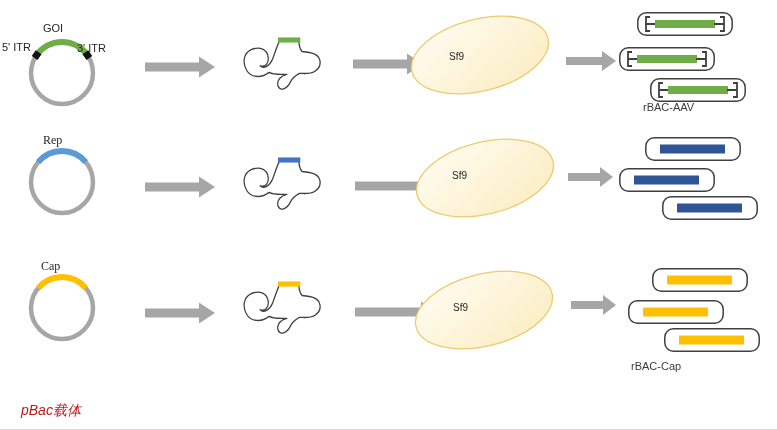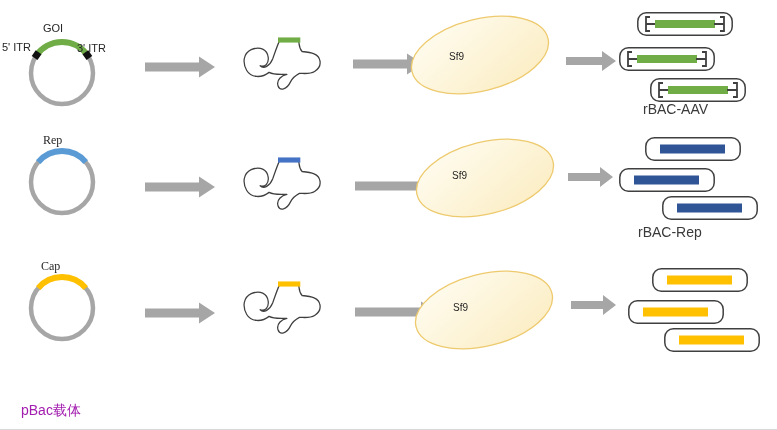--- a/index.html
+++ b/index.html
@@ -6,22 +6,22 @@
   #stage{
     position:relative;width:777px;height:430px;background:#ffffff;overflow:hidden;
     font-family:"Liberation Sans","DejaVu Sans",sans-serif;color:#262626;
     border-bottom:1px solid #d9d9d9;box-sizing:border-box;
   }
   .abs{position:absolute;}
   .lbl{position:absolute;text-align:left;color:#262626;line-height:1.15;white-space:nowrap;}
   .lbl-small{font-size:11px;}
   .lbl-gene{font-size:12px;font-family:Liberation Serif, serif;}
   .lbl-cell{font-size:10px;}
-  .lbl-product{font-size:14px;color:#3a3a3a;}
-  .lbl-footer{font-size:14px;color:#a21caf;}
+  .lbl-product{font-size:11px;color:#3a3a3a;}
+  .lbl-footer{font-size:14px;color:#b91c1c;font-style:italic;}
   svg{display:block;}
 </style>
 </head>
 <body>
 
 <div id="stage">
 
   <svg width="0" height="0" class="abs" aria-hidden="true">
     <defs>
       <linearGradient id="cellGrad" x1="0" y1="0" x2="1" y2="1">
@@ -122,21 +122,20 @@
     <rect x="15" y="7.5" width="65" height="9" fill="#2f5597"></rect>
   </svg>
   <svg class="abs" style="left:619px;top:168px" width="96" height="24" viewBox="0 0 96 24">
     <rect x="0.8" y="0.8" width="94.4" height="22.4" rx="8.5" fill="#fff" stroke="#404040" stroke-width="1.5"></rect>
     <rect x="15" y="7.5" width="65" height="9" fill="#2f5597"></rect>
   </svg>
   <svg class="abs" style="left:662px;top:196px" width="96" height="24" viewBox="0 0 96 24">
     <rect x="0.8" y="0.8" width="94.4" height="22.4" rx="8.5" fill="#fff" stroke="#404040" stroke-width="1.5"></rect>
     <rect x="15" y="7.5" width="65" height="9" fill="#2f5597"></rect>
   </svg>
-  <div class="lbl lbl-product" style="left:638px;top:224px;width:100px">rBAC-Rep</div>
 
   <svg class="abs" style="left:22px;top:268px" width="80" height="80" viewBox="0 0 80 80">
     <circle cx="40" cy="40" r="31" fill="none" stroke-width="4.5" stroke="#a6a6a6"></circle>
     <path d="M16.25,20.1 A31,31 0 0 1 63.75,20.1" fill="none" stroke-width="6" stroke="#ffc000"></path>
   </svg>
   <div class="lbl lbl-gene" style="left:41px;top:260px;width:40px">Cap</div>
 
   <svg class="abs" style="left:145px;top:302px" width="70" height="22" viewBox="0 0 70 22">
     <polygon points="0,6.5 54,6.5 54,0.5 70,11 54,21.5 54,15.5 0,15.5" fill="#a6a6a6"></polygon>
   </svg>
@@ -167,16 +166,17 @@
     <rect x="15" y="7.5" width="65" height="9" fill="#ffc000"></rect>
   </svg>
   <svg class="abs" style="left:628px;top:300px" width="96" height="24" viewBox="0 0 96 24">
     <rect x="0.8" y="0.8" width="94.4" height="22.4" rx="8.5" fill="#fff" stroke="#404040" stroke-width="1.5"></rect>
     <rect x="15" y="7.5" width="65" height="9" fill="#ffc000"></rect>
   </svg>
   <svg class="abs" style="left:664px;top:328px" width="96" height="24" viewBox="0 0 96 24">
     <rect x="0.8" y="0.8" width="94.4" height="22.4" rx="8.5" fill="#fff" stroke="#404040" stroke-width="1.5"></rect>
     <rect x="15" y="7.5" width="65" height="9" fill="#ffc000"></rect>
   </svg>
+  <div class="lbl lbl-product" style="left:631px;top:360px;width:100px">rBAC-Cap</div>
 
   <div class="lbl lbl-footer" style="left:21px;top:402px;width:100px">pBac载体</div>
 
 </div>
 
 </body></html>

